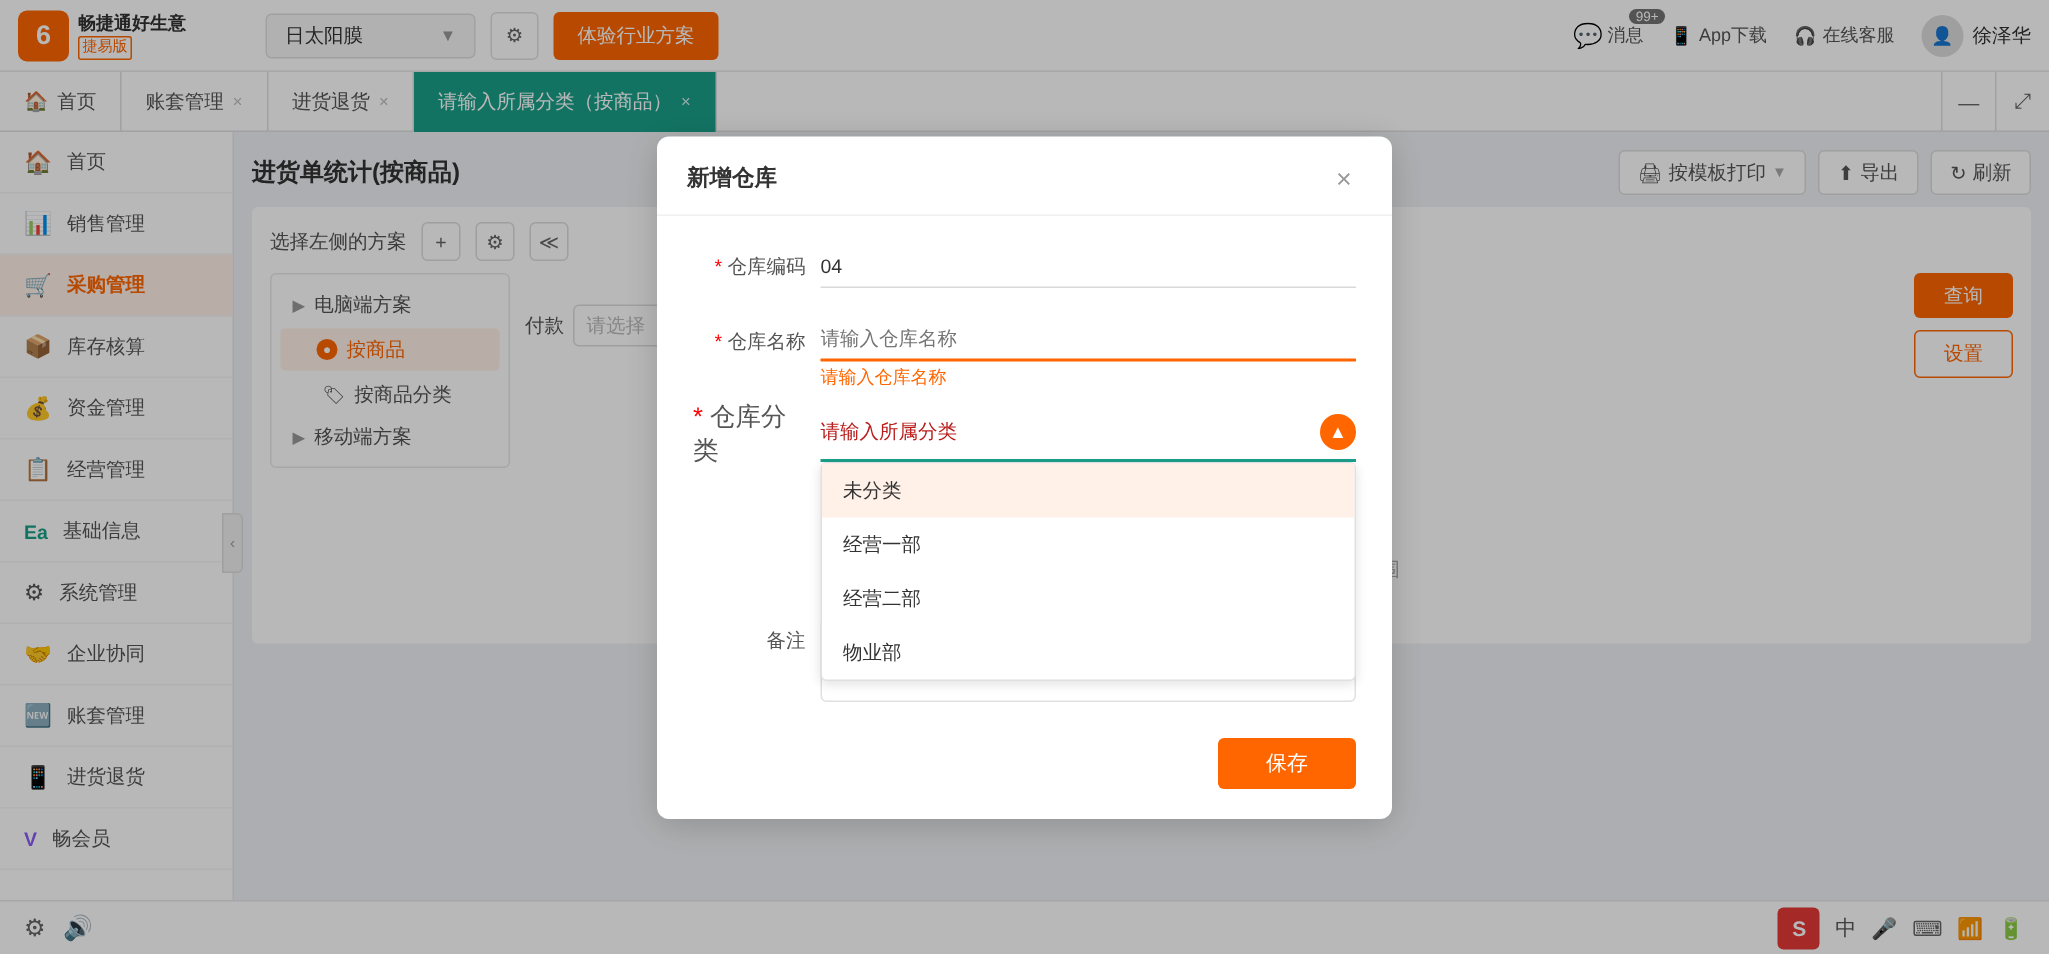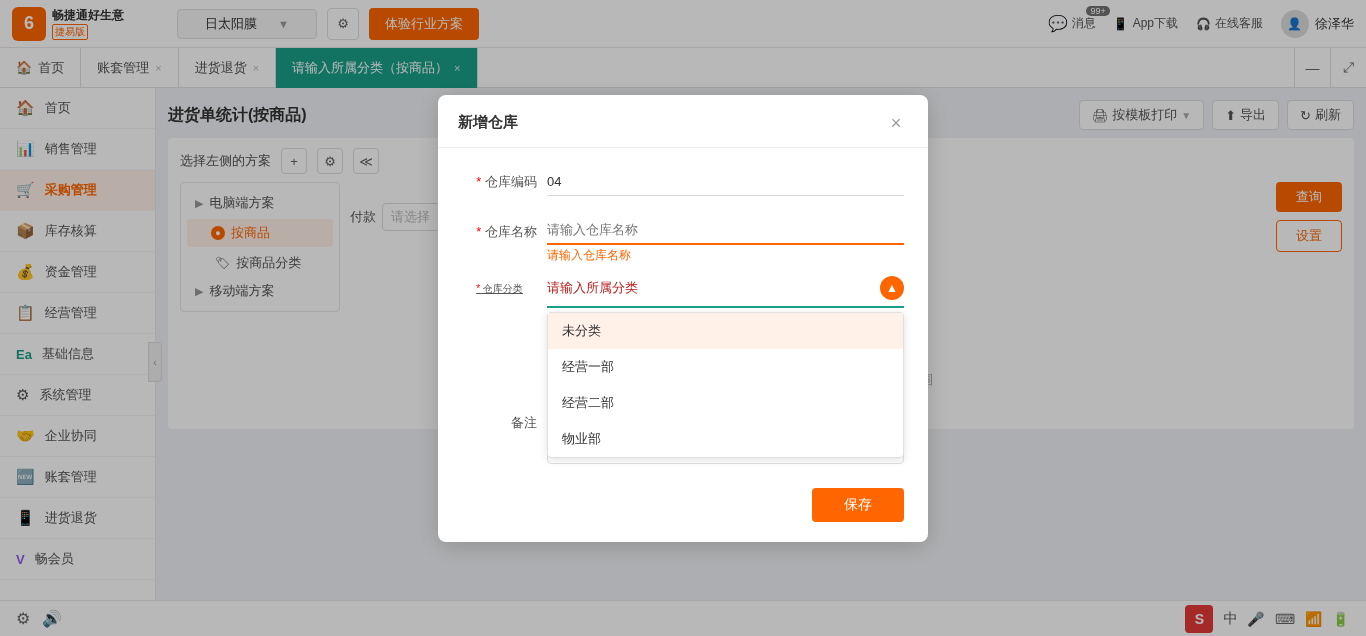--- a/index.html
+++ b/index.html
@@ -10,21 +10,21 @@
 
 <div style="height:48px;background:#fff;display:flex;align-items:center;border-bottom:1px solid #e8e8e8;padding:0 12px;gap:10px;">
   <div style="width:155px;display:flex;align-items:center;gap:6px;flex-shrink:0;">
     <div style="width:34px;height:34px;background:#f60;border-radius:6px;display:flex;align-items:center;justify-content:center;color:#fff;font-weight:bold;font-size:18px;">6</div>
     <div style="font-size:11px;color:#333;line-height:1.4;">
       <div style="font-size:12px;font-weight:bold;color:#333;">畅捷通好生意</div>
       <div style="font-size:10px;color:#f60;border:1px solid #f60;border-radius:2px;padding:0 2px;display:inline-block;">捷易版</div>
     </div>
   </div>
 
-  <div style="display:flex;align-items:center;gap:6px;background:#f5f5f5;border-radius:4px;padding:5px 27px;border:1px solid #e0e0e0;cursor:pointer;min-width:140px;">
+  <div style="display:flex;align-items:center;gap:6px;background:#f5f5f5;border-radius:4px;padding:5px 12px;border:1px solid #e0e0e0;cursor:pointer;min-width:140px;">
     <span style="font-size:13px;color:#333;flex:1;">日太阳膜</span>
     <span style="color:#999;font-size:11px;">▼</span>
   </div>
 
   <div style="width:32px;height:32px;border:1px solid #e0e0e0;border-radius:4px;display:flex;align-items:center;justify-content:center;cursor:pointer;color:#666;background:#fff;">
     <span>⚙</span>
   </div>
 
   <button style="background:#f60;color:#fff;border:none;padding:7px 16px;border-radius:4px;cursor:pointer;font-size:13px;">体验行业方案</button>
 
@@ -237,21 +237,21 @@
         <label style="width:85px;text-align:right;padding-right:10px;font-size:13px;color:#555;flex-shrink:0;padding-top:7px;">
           <span style="color:#f00;">*</span> 仓库名称
         </label>
         <div style="flex:1;">
           <input type="text" style="width: 100%; border-top: none; border-right: none; border-left: none; border-image: initial; border-bottom: 2px solid rgb(255, 102, 0); padding: 6px 0px; font-size: 13px; color: rgb(51, 51, 51); outline: none; background: transparent;" placeholder="请输入仓库名称">
           <div style="color:#f60;font-size:12px;margin-top:2px;">请输入仓库名称</div>
         </div>
       </div>
 
       <div style="display:flex;align-items:center;margin-bottom:16px;position:relative;">
-        <label style="width:85px;text-align:center;padding-right:10px;font-size:10px;color:#555;flex-shrink:0;text-decoration:underline;">
+        <label style="width:85px;text-align:left;padding-right:10px;font-size:17px;color:#555;flex-shrink:0;">
           <span style="color:#f00;">*</span> 仓库分类
         </label>
         <div style="flex:1;display:flex;align-items:center;justify-content:space-between;border-bottom:2px solid #1aa08a;padding:6px 0;cursor:pointer;">
           <span style="color:#b91c1c;font-size:13px;">请输入所属分类</span>
           <div style="width:24px;height:24px;background:#f60;border-radius:50%;display:flex;align-items:center;justify-content:center;color:#fff;font-size:12px;">▲</div>
         </div>
 
         <div style="position:absolute;top:42px;left:85px;right:0;background:#fff;border:1px solid #e0e0e0;border-radius:4px;box-shadow:0 2px 8px rgba(0,0,0,0.12);z-index:200;">
           <div style="padding:9px 14px;font-size:13px;color:#333;cursor:pointer;background:#fff0e8;">未分类</div>
           <div style="padding:9px 14px;font-size:13px;color:#333;cursor:pointer;">经营一部</div>

